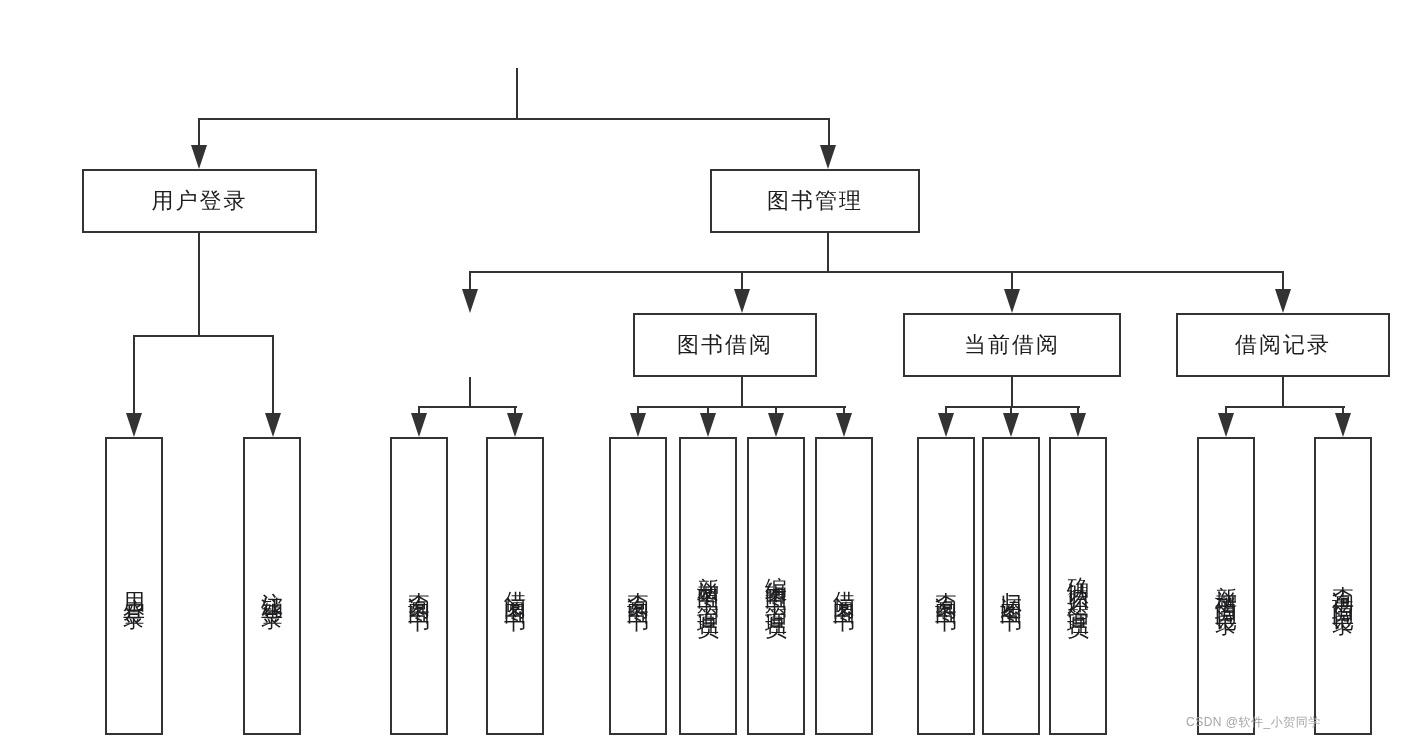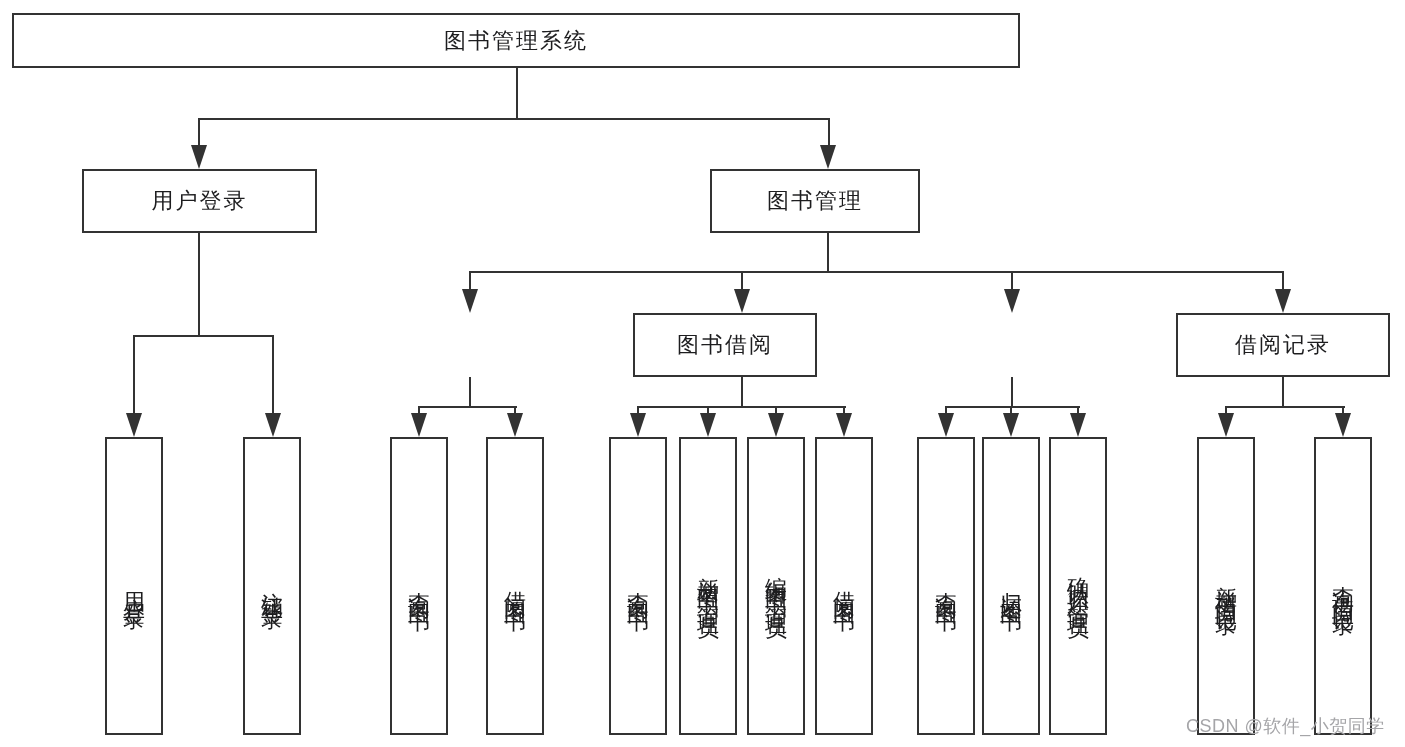--- a/index.html
+++ b/index.html
@@ -45,38 +45,38 @@
     position: absolute;
     width: 0; height: 0;
     border-left: 8px solid transparent;
     border-right: 8px solid transparent;
     border-top: 24px solid #333333;
   }
   .watermark {
     position: absolute;
     left: 1186px;
     top: 714px;
-    font-size: 18px;
+    font-size: 12px;
     color: #a5a5a8;
     letter-spacing: 0.5px;
     z-index: 5;
     white-space: nowrap;
   }
 </style>
 </head>
 <body>
 
 <div class="canvas">
 
-  <div class="hbox" style="left:12px; top:13px; width:1008px; height:55px">图书管理系统</div>
 
   <div class="hbox" style="left:82px; top:169px; width:235px; height:64px">用户登录</div>
   <div class="hbox" style="left:710px; top:169px; width:210px; height:64px">图书管理</div>
 
   <div class="hbox" style="left:633px; top:313px; width:184px; height:64px">图书借阅</div>
+  <div class="hbox" style="left:903px; top:313px; width:218px; height:64px">当前借阅</div>
   <div class="hbox" style="left:1176px; top:313px; width:214px; height:64px">借阅记录</div>
 
   <div class="vbox" style="left:105px">用户登录</div>
   <div class="vbox" style="left:243px">注销登录</div>
 
   <div class="vbox" style="left:390px">查询图书</div>
   <div class="vbox" style="left:486px">借阅图书</div>
 
   <div class="vbox" style="left:609px">查询图书</div>
   <div class="vbox" style="left:679px">新增图书（管理员）</div>

